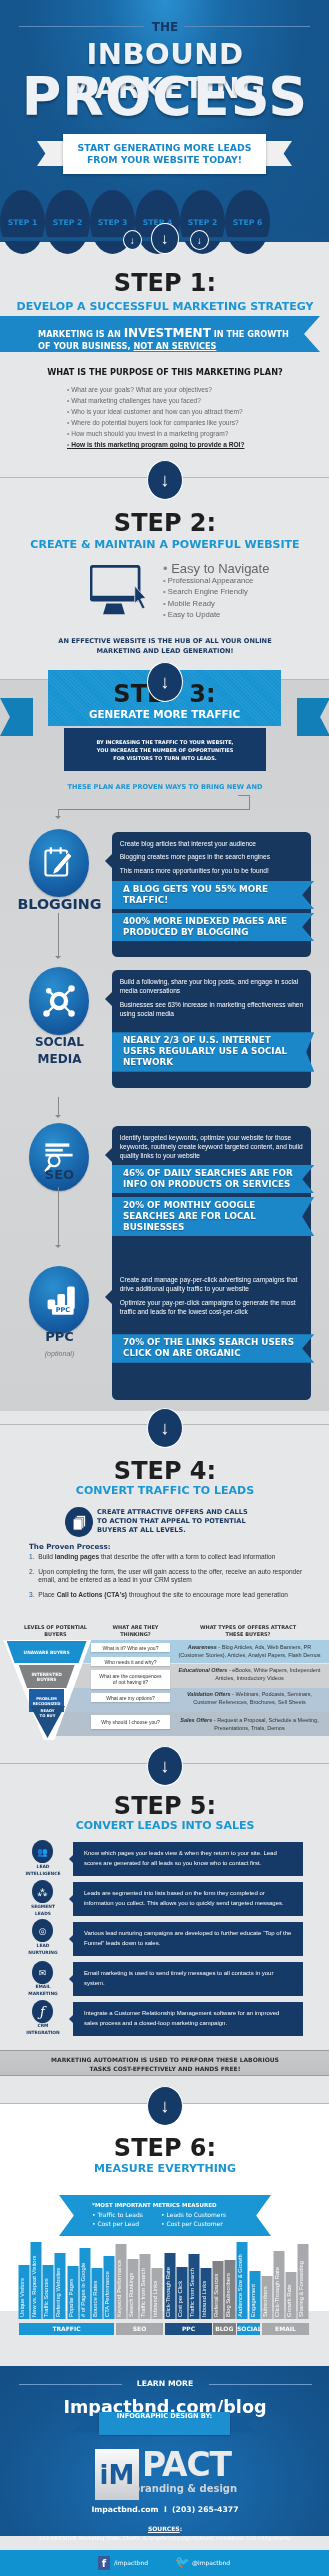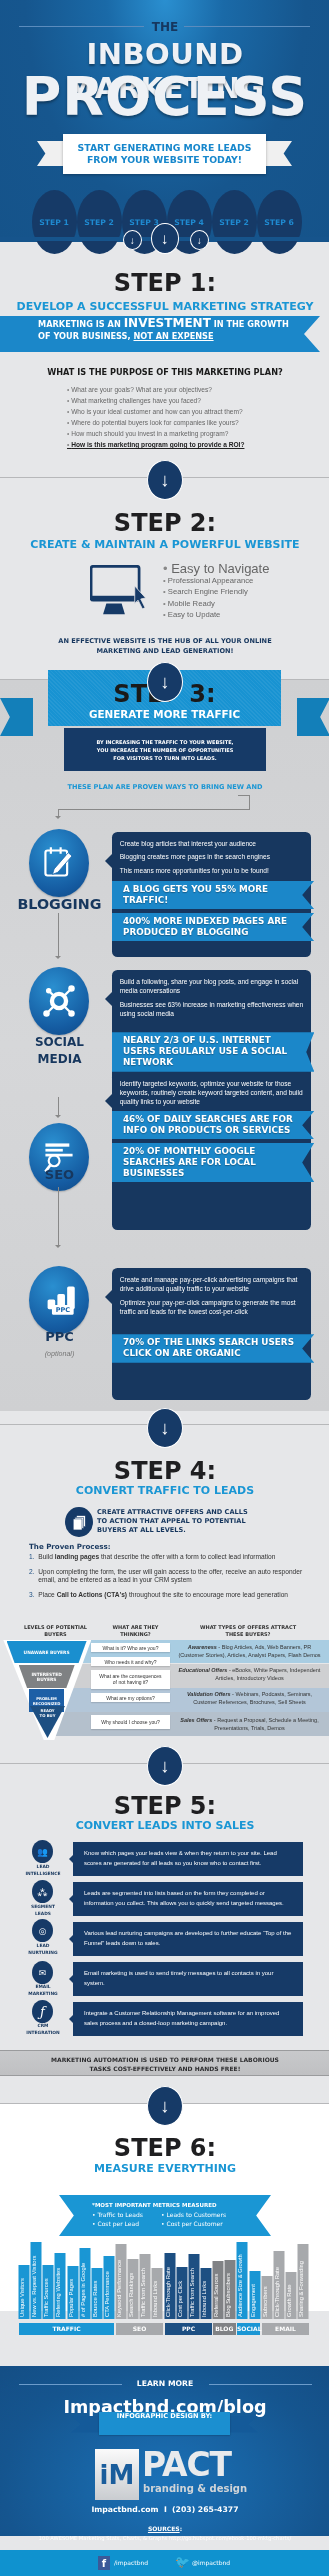--- a/index.html
+++ b/index.html
@@ -8,21 +8,21 @@
 .hdr{left:0;top:0;width:330px;height:242px;background:radial-gradient(ellipse at 50% 0%,#2a8fd0 0%,#1a6aa8 25%,#16568e 60%,#15538a 100%)}
 .the{left:0;width:330px;top:20px;text-align:center;font:bold 12px "DejaVu Sans",sans-serif;color:#16375f}
 .the-line{top:26px;height:0.5px;background:#5b8cbd}
 .title1{left:0;width:330px;top:37px;text-align:center;font:bold 29px "DejaVu Sans",sans-serif;color:#eef1f5;letter-spacing:0.5px;text-shadow:0 1.6px 2.2px rgba(0,0,0,.35)}
 .title2{left:0;width:330px;top:65px;text-align:center;font:bold 54px "DejaVu Sans",sans-serif;color:#eef1f5;letter-spacing:1.1px;text-shadow:0 2.2px 2.7px rgba(0,0,0,.35)}
 .ribbon-main{left:63px;top:134px;width:203px;height:40px;background:#fff;box-shadow:0 1.6px 2.7px rgba(0,0,0,.3);z-index:2;text-align:center;padding-top:7.7px}
 .ribbon-main span{display:block;font:bold 9.3px "DejaVu Sans",sans-serif;color:#1787cc;line-height:12px}
 .ribbon-tail{top:141px;width:38px;height:25px;background:#f0f0f0}
 .rt-l{left:37px;clip-path:polygon(0 0,100% 0,100% 100%,0 100%,22% 50%)}
 .rt-r{left:254px;clip-path:polygon(0 0,100% 0,78% 50%,100% 100%,0 100%)}
-.steps{top:190px;left:10px;width:313px;display:flex;justify-content:center}
+.steps{top:190px;left:0;width:313px;display:flex;justify-content:flex-start}
 .step-circ{width:45px;height:64px;border-radius:50%;background:#163a67;display:flex;align-items:center;justify-content:center;font:bold 7.7px "DejaVu Sans",sans-serif;color:#1f8ad0;position:relative}
 .step-arrow{position:absolute;right:-7.7px;top:50%;color:#2879be;font-size:6px;transform:translateY(-50%)}
 .arrow-circ{border-radius:50%;background:#163a67;border:1.6px solid #fff;display:flex;align-items:center;justify-content:center;color:#fff;font-weight:bold;z-index:3}
 .hline{height:1.1px;background:#b7b8ba}
 .stepno{left:0;width:330px;text-align:center;font:bold 24px "DejaVu Sans",sans-serif;color:#1f1f21}
 .stepsub{left:0;width:330px;text-align:center;font:bold 11px "DejaVu Sans",sans-serif;color:#1a96d4}
 .band-blue{background:#1b87c9;color:#fff}
 .bullets{list-style:none}
 .bullets li{font-size:6.6px;color:#666;line-height:11px}
 .bullets li:before{content:"• ";color:#888}
@@ -92,26 +92,26 @@
   </div>
 </div>
 <div class="abs" style="left:0;top:237px;width:330px;height:4.4px;background:#16548c"></div>
 
 <div class="abs arrow-circ" style="left:123px;top:230px;width:18.7px;height:20px;font-size:10px">↓</div>
 <div class="abs arrow-circ" style="left:151px;top:223px;width:27.5px;height:31px;font-size:15.4px">↓</div>
 <div class="abs arrow-circ" style="left:190px;top:230px;width:18.7px;height:20px;font-size:10px">↓</div>
 
 <div class="abs stepno" style="top:269px">STEP 1:</div>
 <div class="abs stepsub" style="top:300px">DEVELOP A SUCCESSFUL MARKETING STRATEGY</div>
-<div class="abs band-blue" style="left:0;top:316px;width:320px;height:36px;clip-path:polygon(0 0,100% 0,95% 50%,100% 100%,0 100%);padding:1px 0 0 38px">
+<div class="abs band-blue" style="left:0;top:316px;width:320px;height:36px;clip-path:polygon(0 0,100% 0,95% 50%,100% 100%,0 100%);padding:11px 0 0 38px">
   <div style="font:bold 8.2px 'DejaVu Sans',sans-serif;line-height:13px">
     <span>MARKETING IS AN </span><span style="font-size:12px">INVESTMENT</span><span> IN THE GROWTH</span>
   </div>
   <div style="font:bold 8.2px 'DejaVu Sans',sans-serif;line-height:11px">
-    <span>OF YOUR BUSINESS, </span><span style="text-decoration:underline">NOT AN EXPENSE</span>
+    <span>OF YOUR BUSINESS, </span><span style="text-decoration:underline">NOT AN SERVICES</span>
   </div>
 </div>
 <div class="abs" style="left:0;width:330px;top:367px;text-align:center;font:bold 8.2px 'DejaVu Sans',sans-serif;color:#1a1a1a">WHAT IS THE PURPOSE OF THIS MARKETING PLAN?</div>
 <ul class="abs bullets" style="left:67px;top:384px">
   <li>What are your goals? What are your objectives?</li>
   <li>What marketing challenges have you faced?</li>
   <li>Who is your ideal customer and how can you attract them?</li>
   <li>Where do potential buyers look for companies like yours?</li>
   <li>How much should you invest in a marketing program?</li>
   <li style="color:#222;font-weight:bold;text-decoration:underline">How is this marketing program going to provide a ROI?</li>
@@ -214,21 +214,21 @@
 <div class="abs icon-circ" style="top:1123px">
   <svg width="38" height="38" viewBox="0 0 70 70">
       <rect x="10" y="10" width="44" height="6" fill="#fff"></rect>
       <rect x="10" y="20" width="32" height="5" fill="#fff"></rect>
       <rect x="10" y="29" width="50" height="5" fill="#fff"></rect>
       <circle cx="26" cy="42" r="10" fill="none" stroke="#fff" stroke-width="4"></circle>
       <line x1="19" y1="50" x2="10" y2="62" stroke="#fff" stroke-width="5"></line>
     </svg>
 </div>
 <div class="abs chan-label" style="top:1167px;font-size:13px">SEO</div>
-<div class="abs bubble" style="top:1072px;height:158px">
+<div class="abs bubble" style="top:1126px;height:158px">
   <ul>
     <li>Identify targeted keywords, optimize your website for those keywords, routinely create keyword targeted content, and build quality links to your website</li>
   </ul>
   <div class="stat" style="margin-top:3.3px">46% OF DAILY SEARCHES ARE FOR INFO ON PRODUCTS OR SERVICES</div>
   <div class="stat">20% OF MONTHLY GOOGLE SEARCHES ARE FOR LOCAL BUSINESSES</div>
 </div>
 <div class="abs vconn" style="top:1187px;height:60px"></div>
 
 <div class="abs icon-circ" style="top:1266px">
   <svg width="38" height="38" viewBox="0 0 70 70">
@@ -411,21 +411,21 @@
 <div class="abs" style="left:209px;top:2384px;width:103px;height:0.5px;background:#6c9ccb"></div>
 <div class="abs" style="left:0;width:330px;top:2379px;text-align:center;font:bold 7.7px 'DejaVu Sans',sans-serif;color:#fff">LEARN MORE</div>
 <div class="abs" style="left:0;width:330px;top:2397px;text-align:center;font:bold 17.6px 'DejaVu Sans',sans-serif;color:#fff">Impactbnd.com/blog</div>
 
 <div class="abs" style="left:71px;top:2416px;width:33px;height:16.5px;background:#145a99;clip-path:polygon(0 0,100% 0,100% 100%,0 100%,30% 50%)"></div>
 <div class="abs" style="left:225px;top:2416px;width:33px;height:16.5px;background:#145a99;clip-path:polygon(0 0,100% 0,70% 50%,100% 100%,0 100%)"></div>
 <div class="abs" style="left:99px;top:2412px;width:131px;height:23px;background:#1b8fd0;box-shadow:0 1.1px 1.6px rgba(0,0,0,.3);text-align:center;line-height:23px;font:bold 6.6px 'DejaVu Sans',sans-serif;color:#fff">INFOGRAPHIC DESIGN BY:</div>
 
 <div class="abs" style="left:95px;top:2449px;width:44px;height:51px;background:linear-gradient(#fafafa,#c9ccd0);display:flex;align-items:center;justify-content:center;font:bold 26px 'DejaVu Sans',sans-serif;color:#1a5d9c">iM</div>
 <div class="abs" style="left:142px;top:2445px;font:bold 33px 'DejaVu Sans',sans-serif;color:#e8eaec;letter-spacing:-1.1px">PACT</div>
-<div class="abs" style="left:143px;top:2483px;font:bold 10px 'DejaVu Sans',sans-serif;color:#d0d4d8">branding &amp; design</div>
+<div class="abs" style="left:133px;top:2483px;font:bold 10px 'DejaVu Sans',sans-serif;color:#d0d4d8">branding &amp; design</div>
 
 <div class="abs" style="left:0;width:330px;top:2505px;text-align:center;font:bold 7.7px 'DejaVu Sans',sans-serif;color:#fff;white-space:pre">Impactbnd.com  I  (203) 265-4377</div>
 <div class="abs" style="left:0;width:330px;top:2525px;text-align:center;font:bold 6px 'DejaVu Sans',sans-serif;color:#fff"><span style="text-decoration:underline">SOURCES</span>:</div>
 <div class="abs" style="left:0;width:330px;top:2535px;text-align:center;font:5.2px 'DejaVu Sans',sans-serif;color:#fff;z-index:2">100 AWESOME Marketing Stats, Charts, &amp; Graphs http://go.hubspot.com/ebook-100-mktg-charts/</div>
 
 <div class="abs social-bar" style="top:2550px;height:26px"></div>
 <div class="abs" style="left:98px;top:2556px;width:12px;height:14.3px;background:#3b5998;color:#fff;font:bold 10px 'DejaVu Sans',sans-serif;text-align:center;line-height:15.4px">f</div>
 <div class="abs" style="left:114px;top:2559px;font:6px 'DejaVu Sans',sans-serif;color:#fff">/impactbnd</div>
 <div class="abs" style="left:175px;top:2555px;font:12px 'DejaVu Sans',sans-serif;color:#6ec6f0">🐦</div>
 <div class="abs" style="left:192px;top:2559px;font:6px 'DejaVu Sans',sans-serif;color:#fff">@impactbnd</div>

